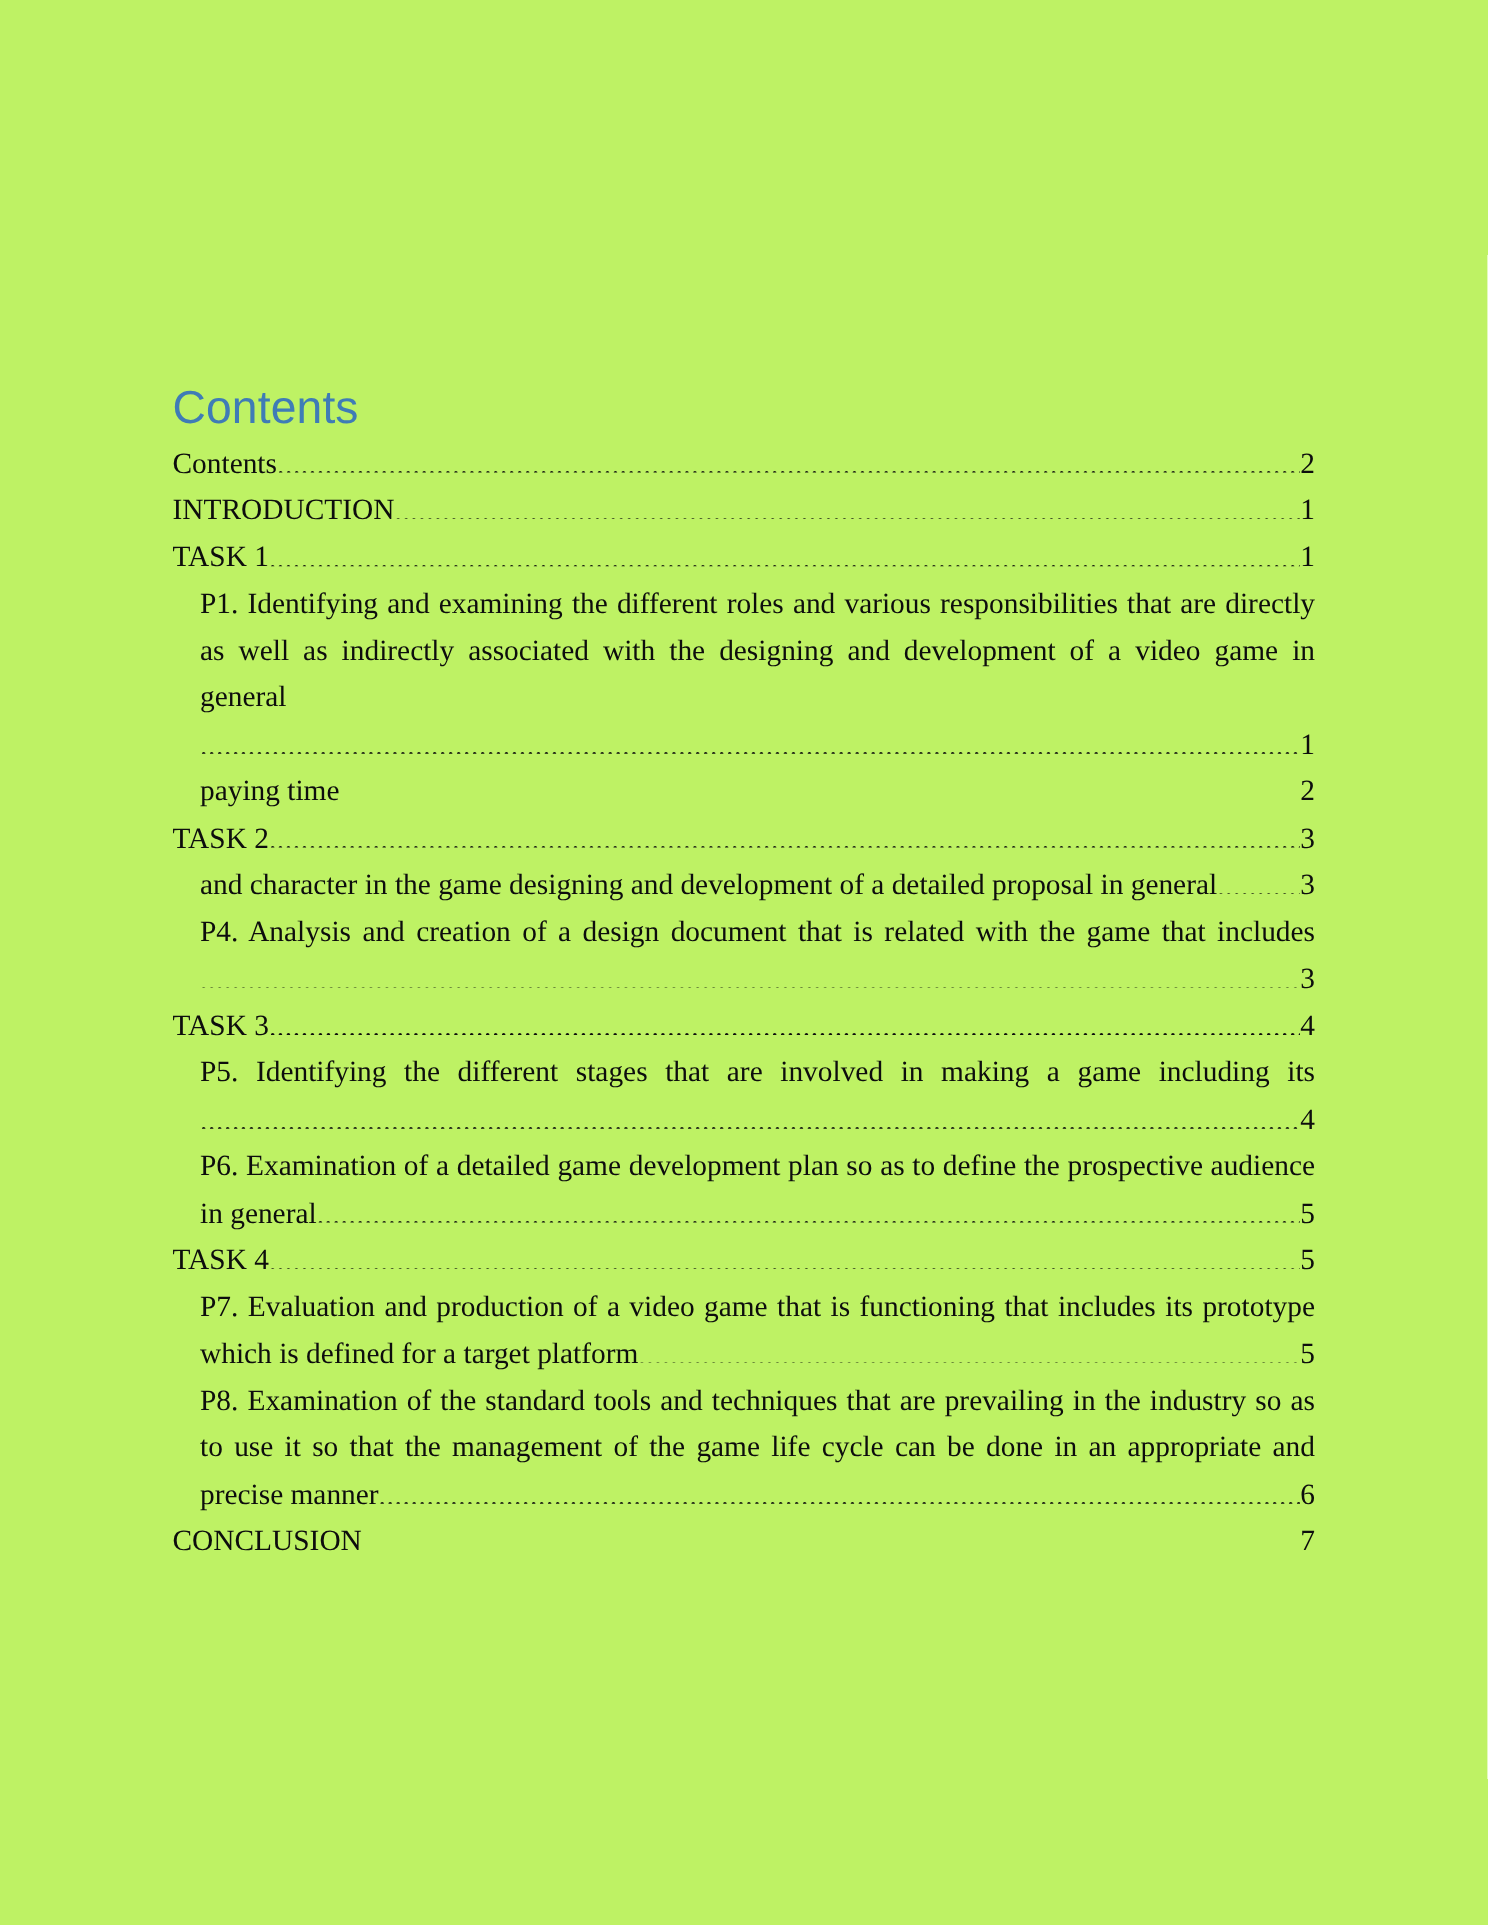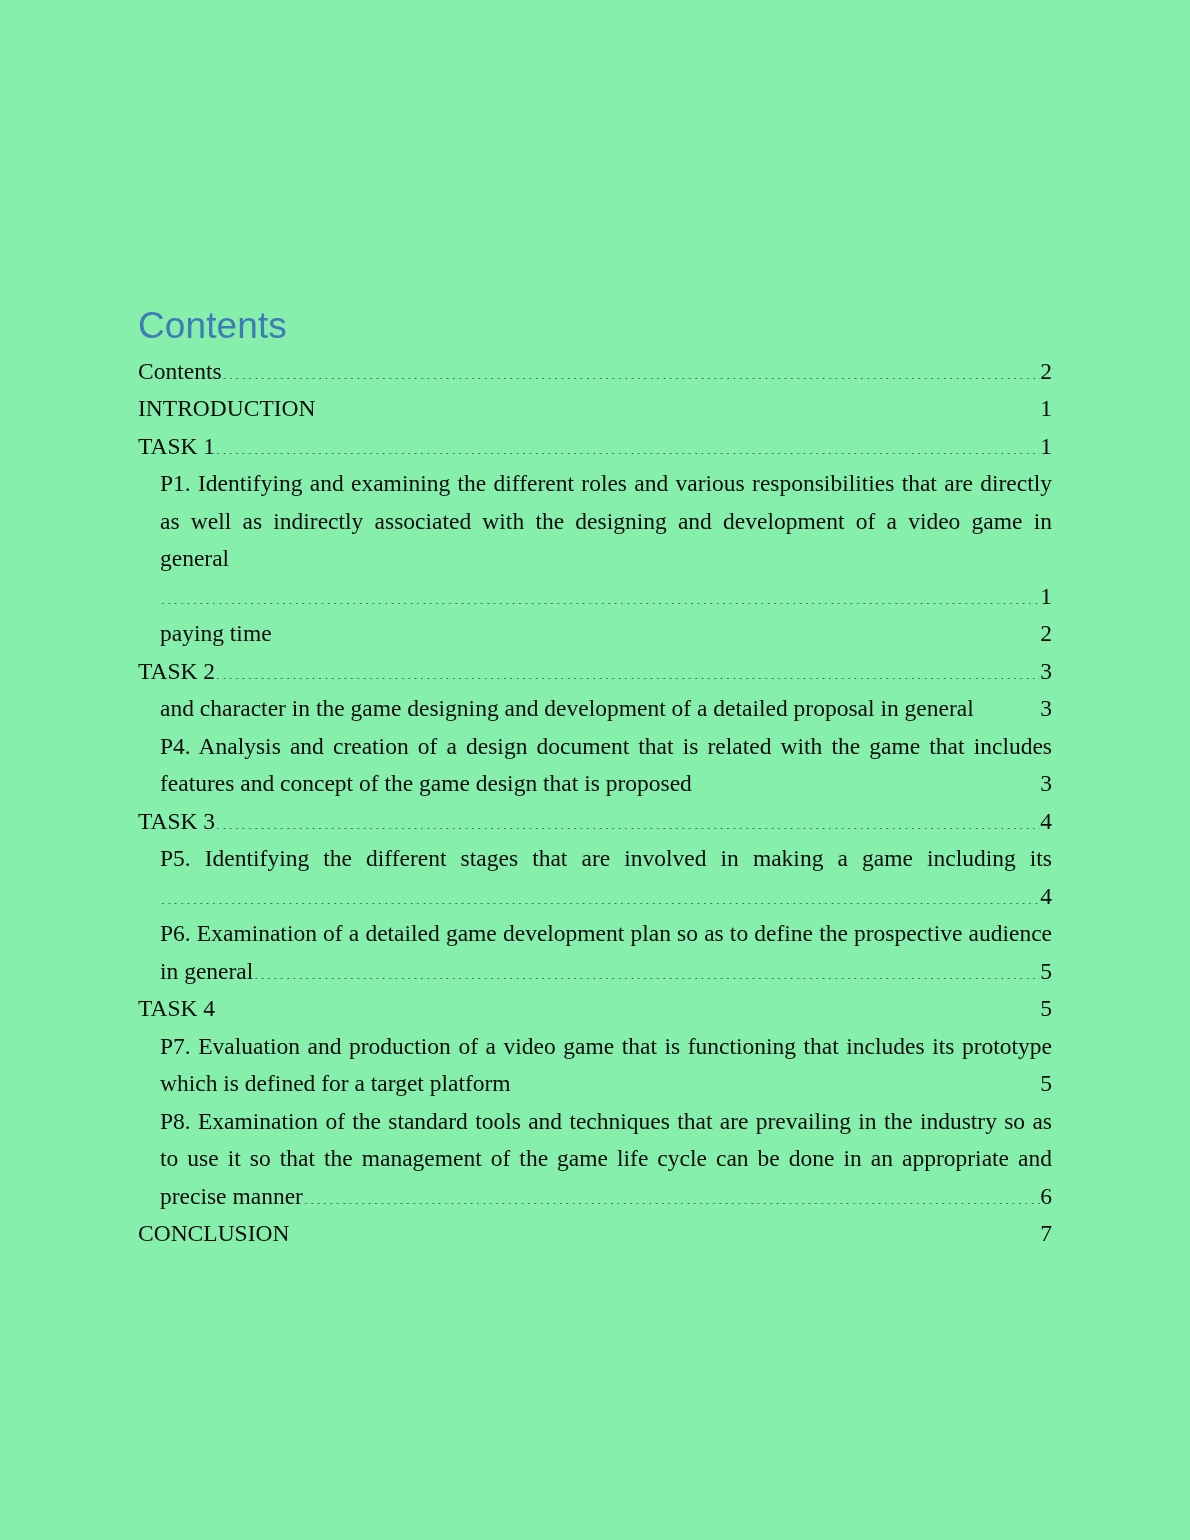--- a/index.html
+++ b/index.html
@@ -6,21 +6,21 @@
   html, body {
     margin: 0;
     padding: 0;
     background: #ffffff;
   }
 
   .page {
     position: relative;
     width: 1190px;
     height: 1540px;
-    background: #86efac;
+    background: #bef264;
     box-sizing: border-box;
     overflow: hidden;
     font-family: "Liberation Serif", "DejaVu Serif", serif;
   }
 
   
   .content {
     position: absolute;
     left: 138px;
     top: 306px;
@@ -159,21 +159,20 @@
         <div class="toc-entry level-2 wrap-entry">
           <div class="leader-line">
             <span class="leader-text">and character in the game designing and development of a detailed proposal in general</span>
             <span class="leader-dots"></span>
             <span class="leader-page">3</span>
           </div>
         </div>
         <div class="toc-entry level-2 wrap-entry">
           <span class="wrap-text">P4. Analysis and creation of a design document that is related with the game that includes</span>
           <div class="leader-line">
-            <span class="leader-text">features and concept of the game design that is proposed</span>
             <span class="leader-dots"></span>
             <span class="leader-page">3</span>
           </div>
         </div>
         <div class="toc-entry level-1">
           <div class="leader-line">
             <span class="leader-text">TASK 3</span>
             <span class="leader-dots"></span>
             <span class="leader-page">4</span>
           </div>

